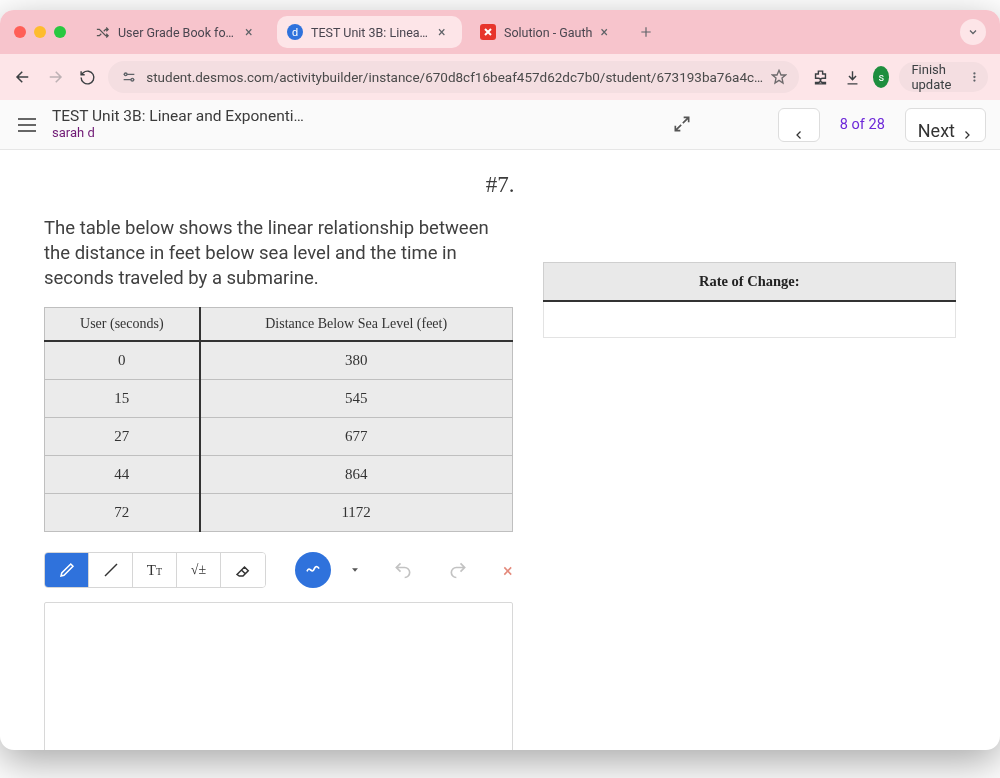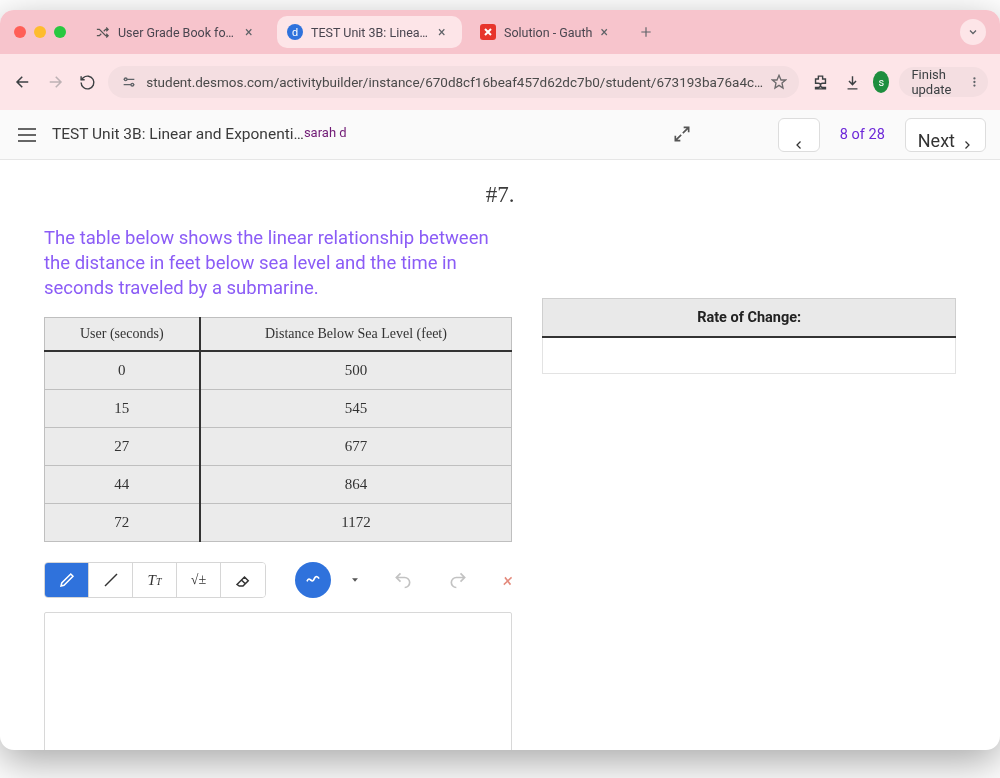--- a/index.html
+++ b/index.html
@@ -43,21 +43,21 @@
   .tab .favicon { width:16px; height:16px; display:flex; align-items:center; justify-content:center; flex:0 0 16px;}
   .tab .ttitle { white-space:nowrap; overflow:hidden; text-overflow:ellipsis; flex:1;}
   .tab .close { color:#5f6368; font-size:14px; cursor:pointer; flex:0 0 14px;}
   .newtab { width:28px; height:28px; display:flex; align-items:center; justify-content:center; color:#5f6368; border-radius:50%;}
   .tabstrip .spacer{flex:1;}
   .caret-btn { width:26px; height:26px; border-radius:50%; background:#fde5e8; display:flex; align-items:center; justify-content:center; margin-right:4px;}
 
   
   .toolbar {
     background:#fde5e8;
-    height:56px;
+    height:46px;
     display:flex; align-items:center; gap:10px; padding:0 12px;
   }
   .icon-btn { width:30px; height:30px; display:flex; align-items:center; justify-content:center; color:#3c4043; border-radius:50%; }
   .icon-btn.disabled{color:#a9a3a6;}
   .addr {
     flex:1; height:32px; background:#f4dee1; border-radius:16px;
     display:flex; align-items:center; padding:0 12px; gap:8px;
     color:#4a4a4a; font-size:13.5px;
   }
   .addr .site-chip{width:18px;height:18px;display:flex;align-items:center;justify-content:center;}
@@ -69,64 +69,64 @@
   }
   .avatar { width:22px; height:22px; border-radius:50%; background:#1e8e3e; color:#fff; font-size:11px; display:flex; align-items:center; justify-content:center;}
 
   
   .app-header{
     height:50px; background:#fafafa; border-bottom:1px solid #e6e6e6;
     display:flex; align-items:center; padding:0 14px; gap:12px;
   }
   .hamburger{width:26px;height:26px;display:flex;flex-direction:column;justify-content:center;gap:4px;align-items:center;}
   .hamburger span{width:18px;height:2px;background:#666;}
-  .title-block{display:flex;line-height:1.15;}
+  .title-block{display:flex;flex-direction:column;line-height:1.15;}
   .title-block .t1{font-size:15.5px;color:#3b3b3b;}
   .title-block .t2{font-size:13px;color:#701a75;}
   .app-header .flex{flex:1;}
   .expand{width:22px;height:22px;color:#555;}
   .nav-btn{
     height:34px; border:1px solid #ddd; border-radius:6px; background:#fff;
     display:flex; align-items:flex-end; justify-content:center; padding:0 12px;
     font-size:18px; color:#333; gap:6px;
   }
   .nav-btn.sq{width:42px;padding:0;}
   .page-ind{font-size:14.5px;color:#6d28d9;padding:0 8px;}
 
   
   .content{flex:1; overflow:auto; padding:22px 44px 10px;}
   .qnum{text-align:center; font-size:23px; color:#3b3b3b; font-family: Georgia, serif; margin-bottom:18px;}
   .cols{display:flex; gap:30px;}
   .col{flex:1;}
-  .para{font-size:18.5px; color:#8b5cf6; line-height:1.36; margin-bottom:16px;}
+  .para{font-size:18.5px; color:#404040; line-height:1.36; margin-bottom:16px;}
   .para b{font-weight:700;}
 
   table.data{
     width:100%; border-collapse:collapse; margin-top:10px;
     font-family: Georgia, "Times New Roman", serif;
   }
   table.data th, table.data td{
     border:1px solid #bfbfbf; background:#ebebeb; text-align:center;
     padding:10px 6px; font-weight:400; color:#333;
   }
   table.data th{font-size:14px; padding:8px 6px;}
   table.data td{font-size:15px;}
   table.data .vline{border-right:2px solid #333;}
   table.data thead tr th{border-top:1px solid #bfbfbf;}
   table.data thead th.vline{border-bottom:2px solid #333;}
   table.data thead th:last-child{border-bottom:2px solid #333;}
 
   
-  .ans-wrap{margin-top:72px;}
+  .ans-wrap{margin-top:46px;font-family:Liberation Serif, serif;}
   table.ans{width:100%;border-collapse:collapse;}
   table.ans th{background:#e9e9e9;border:1px solid #cfcfcf;border-bottom:2px solid #333;padding:10px;font-size:14.5px;font-weight:700;color:#222;}
   table.ans td{border:1px solid #e3e3e3;height:36px;background:#fff;}
 
   
-  .draw-toolbar{display:flex;align-items:center;gap:17px;margin-top:20px;font-style:italic;}
+  .draw-toolbar{display:flex;align-items:center;gap:17px;margin-top:20px;}
   .btngrp{display:flex;border:1px solid #d6d6d6;border-radius:4px;overflow:hidden;height:36px;}
   .btngrp .tbtn{width:44px;display:flex;align-items:center;justify-content:center;border-right:1px solid #d6d6d6;background:#fff;color:#333;}
   .btngrp .tbtn:last-child{border-right:none;}
   .btngrp .tbtn.active{background:#2f72dc;color:#fff;}
   .color-btn{width:36px;height:36px;border-radius:50%;background:#2f72dc;color:#fff;display:flex;align-items:center;justify-content:center;margin-left:12px;}
   .caret-small{margin-left:2px;color:#555;}
   .undo{margin-left:16px;color:#c2c2c2;}
   .undo2{margin-left:18px;color:#c2c2c2;}
   .clearx{margin-left:18px;color:#e48a7c;font-size:18px;}
 
@@ -287,21 +287,21 @@
         <table class="data">
           <thead>
             <tr>
               <th class="vline">User (seconds)</th>
               <th>Distance Below Sea Level (feet)</th>
             </tr>
           </thead>
           <tbody>
             <tr>
                 <td class="vline">0</td>
-                <td>500</td>
+                <td>380</td>
               </tr>
             <tr>
                 <td class="vline">15</td>
                 <td>545</td>
               </tr>
             <tr>
                 <td class="vline">27</td>
                 <td>677</td>
               </tr>
             <tr>

